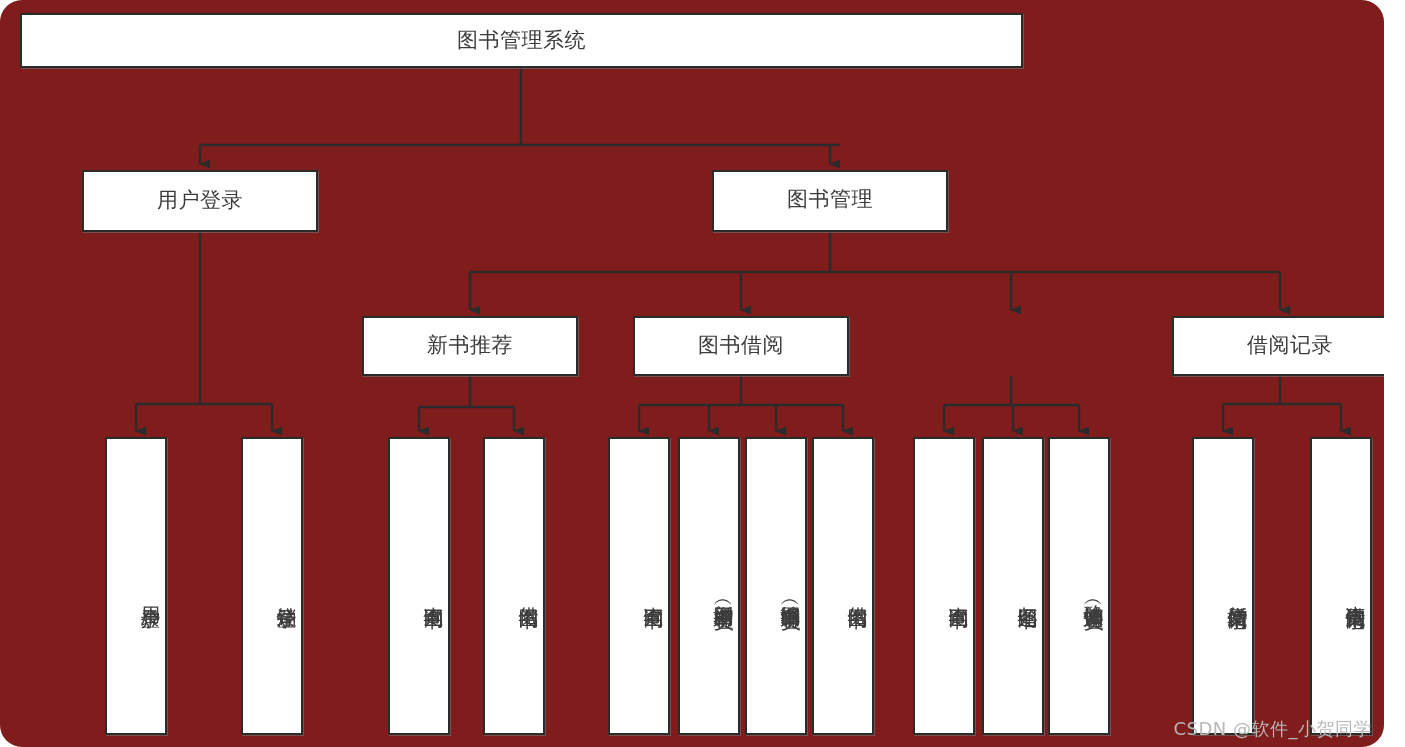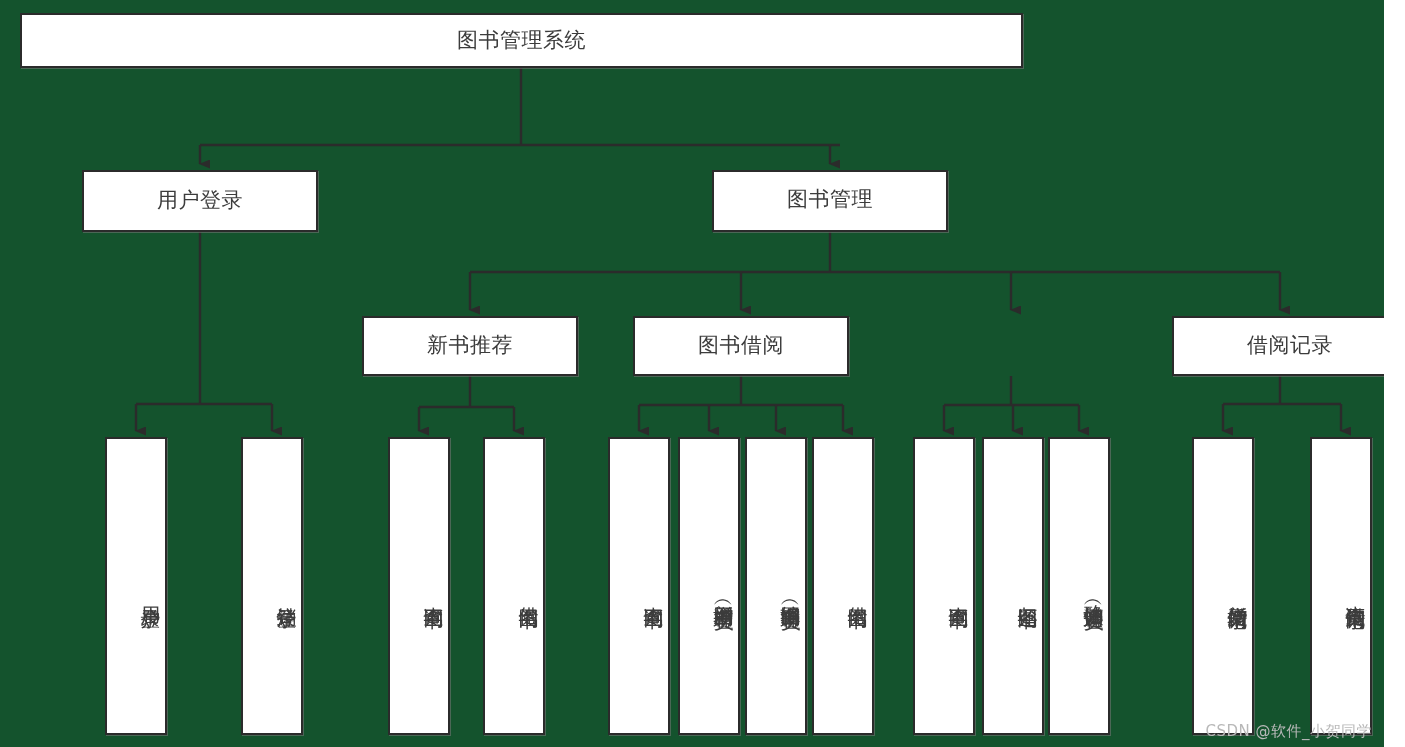--- a/index.html
+++ b/index.html
@@ -5,23 +5,24 @@
 <style>
   html, body {
     margin: 0;
     padding: 0;
     background: #ffffff;
   }
   #diagram-root {
     position: relative;
     width: 1384px;
     height: 747px;
-    background: #14532d;
+    background: #7f1d1d;
     font-family: "DejaVu Sans", "Liberation Sans", sans-serif;
     overflow: hidden;
+    border-radius: 22px;
   }
   svg.connector-layer {
     position: absolute;
     left: 0;
     top: 0;
     width: 1405px;
     height: 747px;
     pointer-events: none;
   }
   .node {
@@ -48,21 +49,21 @@
     line-height: 1.45;
     letter-spacing: 1px;
     padding-top: 14px;
     align-items: flex-start;
     justify-content: center;
   }
   .watermark {
     position: absolute;
     right: 12px;
     bottom: 6px;
-    font-size: 15px;
+    font-size: 18px;
     color: #b8b8b8;
     letter-spacing: 0.5px;
     white-space: nowrap;
     user-select: none;
   }
 </style>
 </head>
 <body>
 
 <div id="diagram-root">

